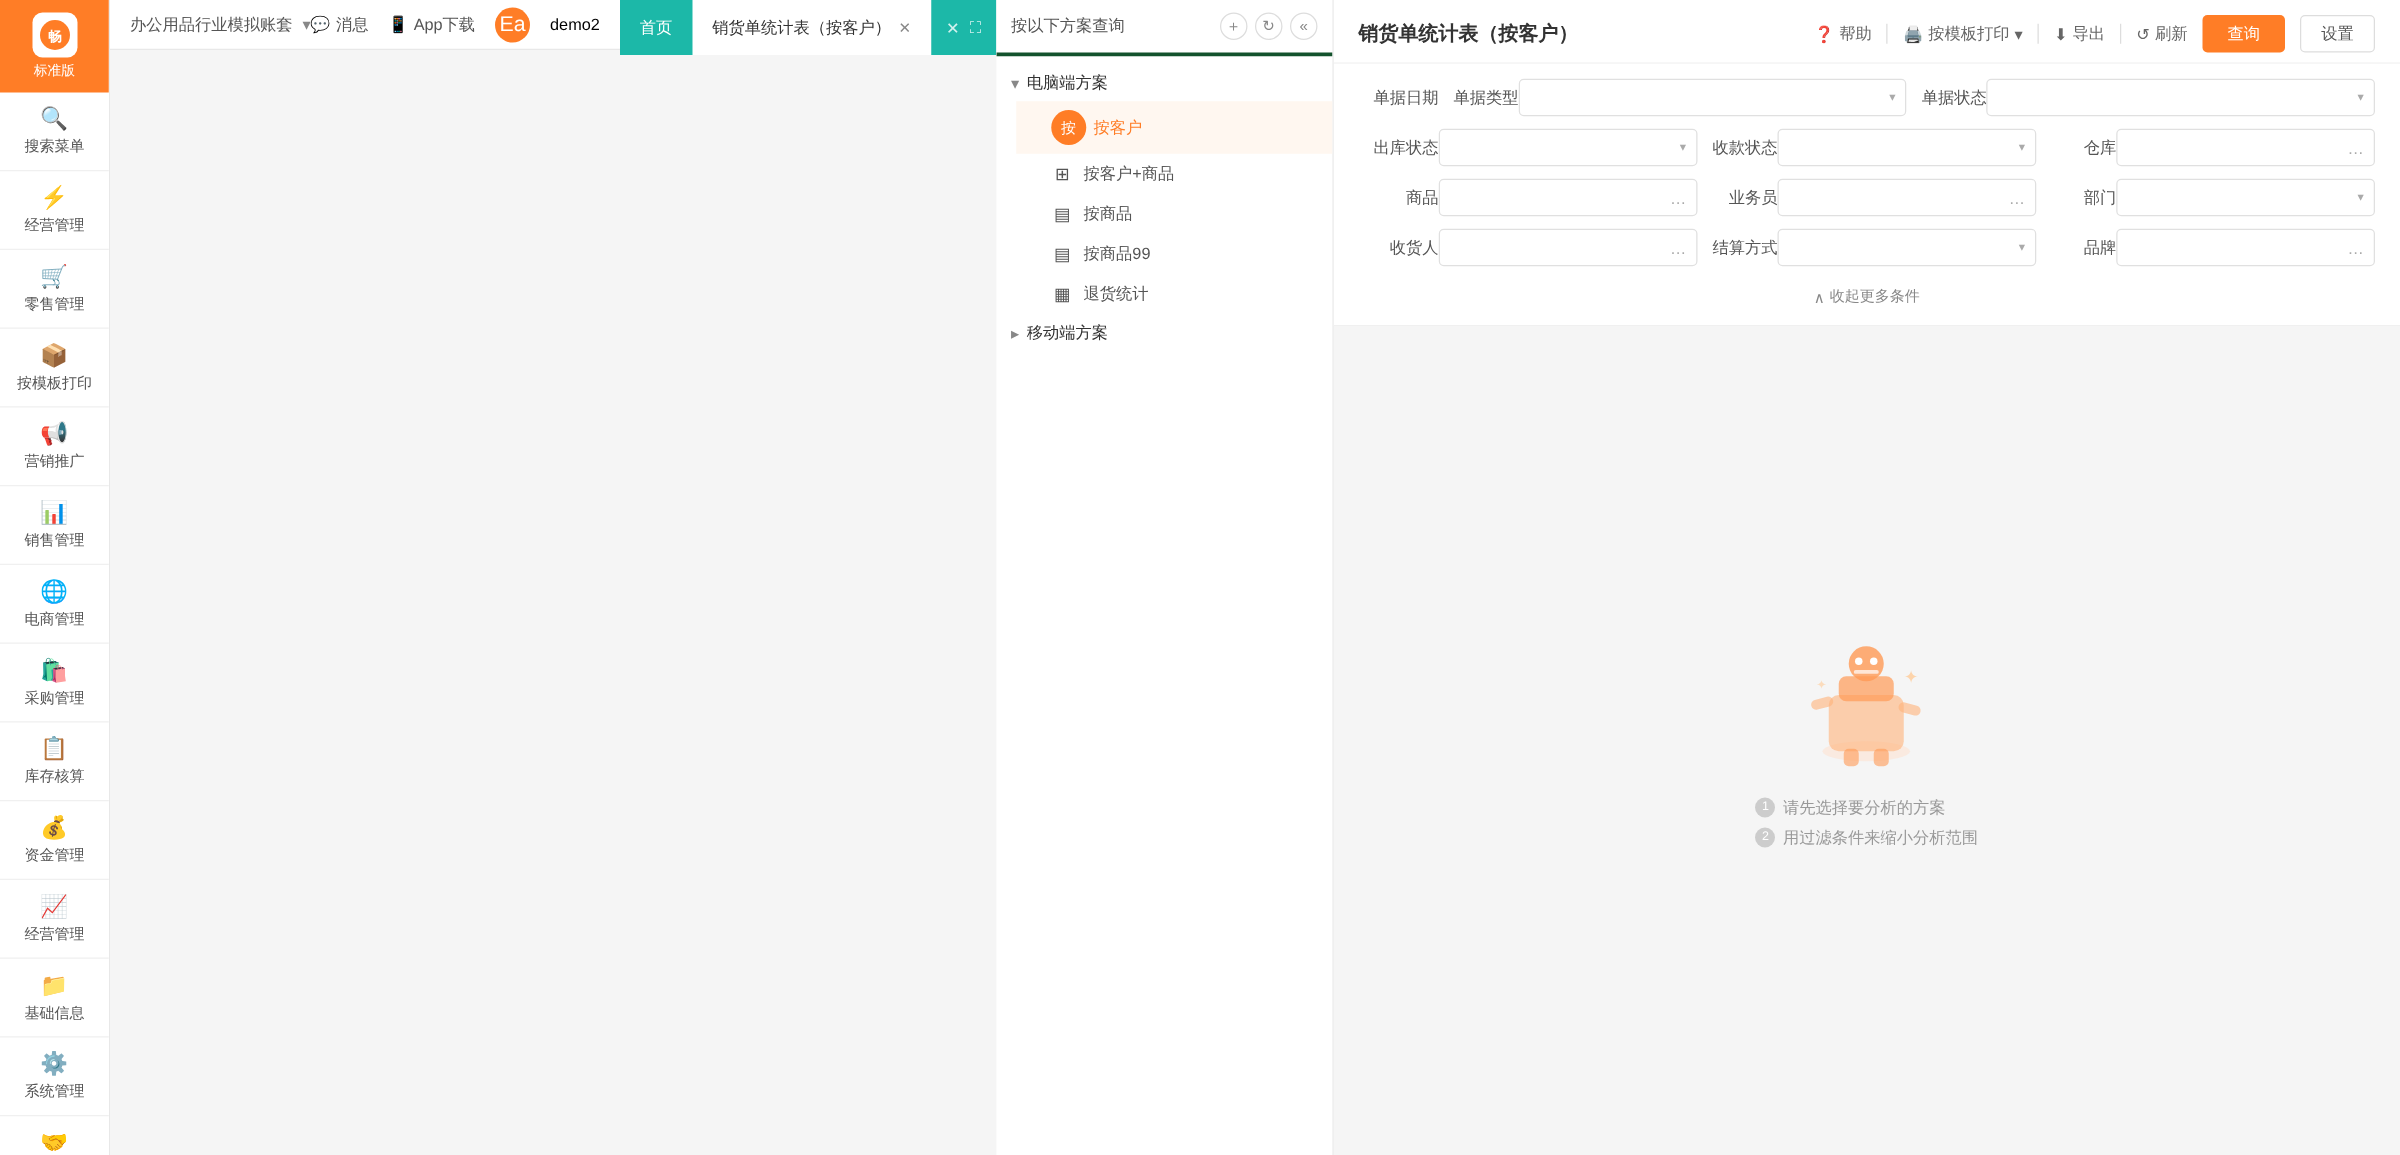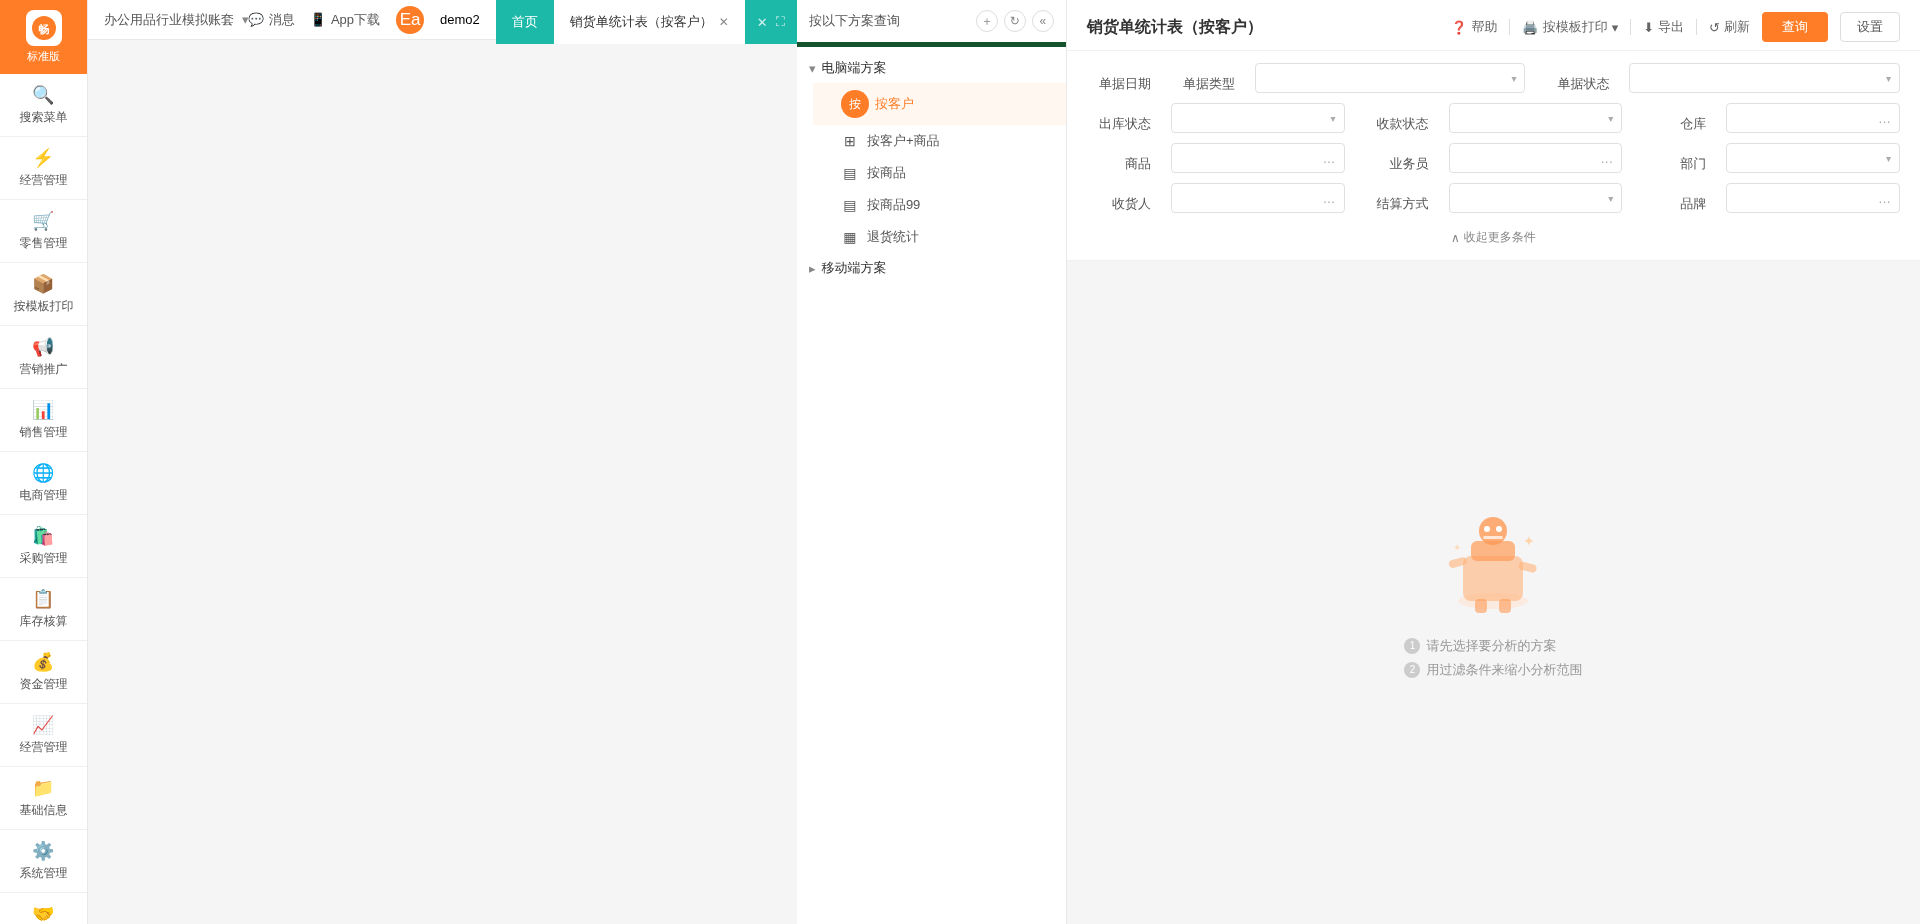--- a/index.html
+++ b/index.html
@@ -153,21 +153,21 @@
       background: #fff;
       border-right: 1px solid #e8e8e8;
       flex-shrink: 0;
       overflow-y: auto;
     }
     .panel-header {
       display: flex;
       align-items: center;
       justify-content: space-between;
       padding: 10px 12px;
-      border-bottom: 5px solid #14532d;
+      border-bottom: 3px solid #14532d;
       font-size: 13px;
       color: #555;
     }
     .panel-header-actions { display: flex; align-items: center; gap: 6px; }
     .panel-action-btn {
       width: 22px;
       height: 22px;
       border-radius: 50%;
       border: 1px solid #ddd;
       display: flex;
@@ -264,23 +264,23 @@
 
     
     .filter-area {
       background: #fff;
       padding: 12px 20px;
       border-bottom: 1px solid #f0f0f0;
       flex-shrink: 0;
     }
     .filter-row {
       display: flex;
-      align-items: flex-end;
+      align-items: center;
       margin-bottom: 10px;
-      gap: 20px;
+      gap: 0;
     }
     .filter-row:last-child { margin-bottom: 0; }
     .filter-label {
       width: 64px;
       color: #555;
       font-size: 13px;
       flex-shrink: 0;
       text-align: right;
     }
     .filter-input {

